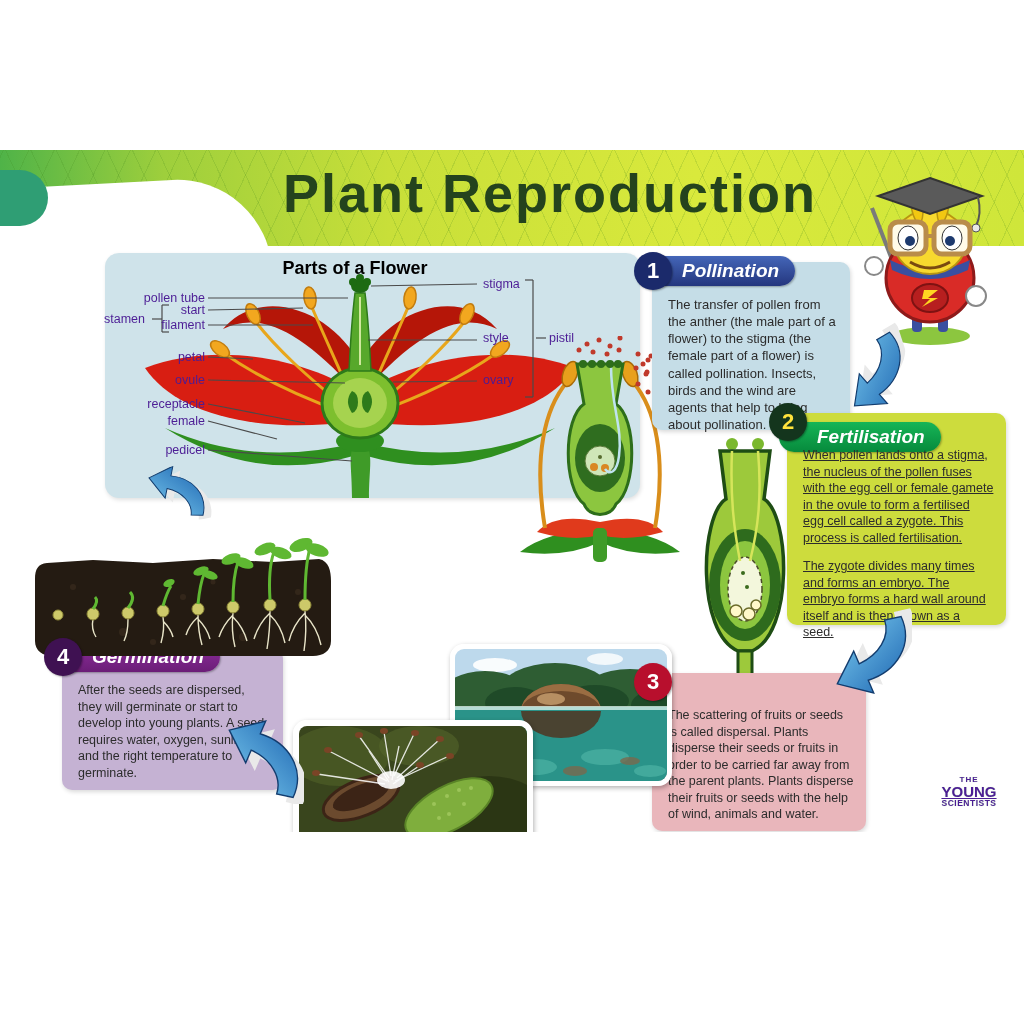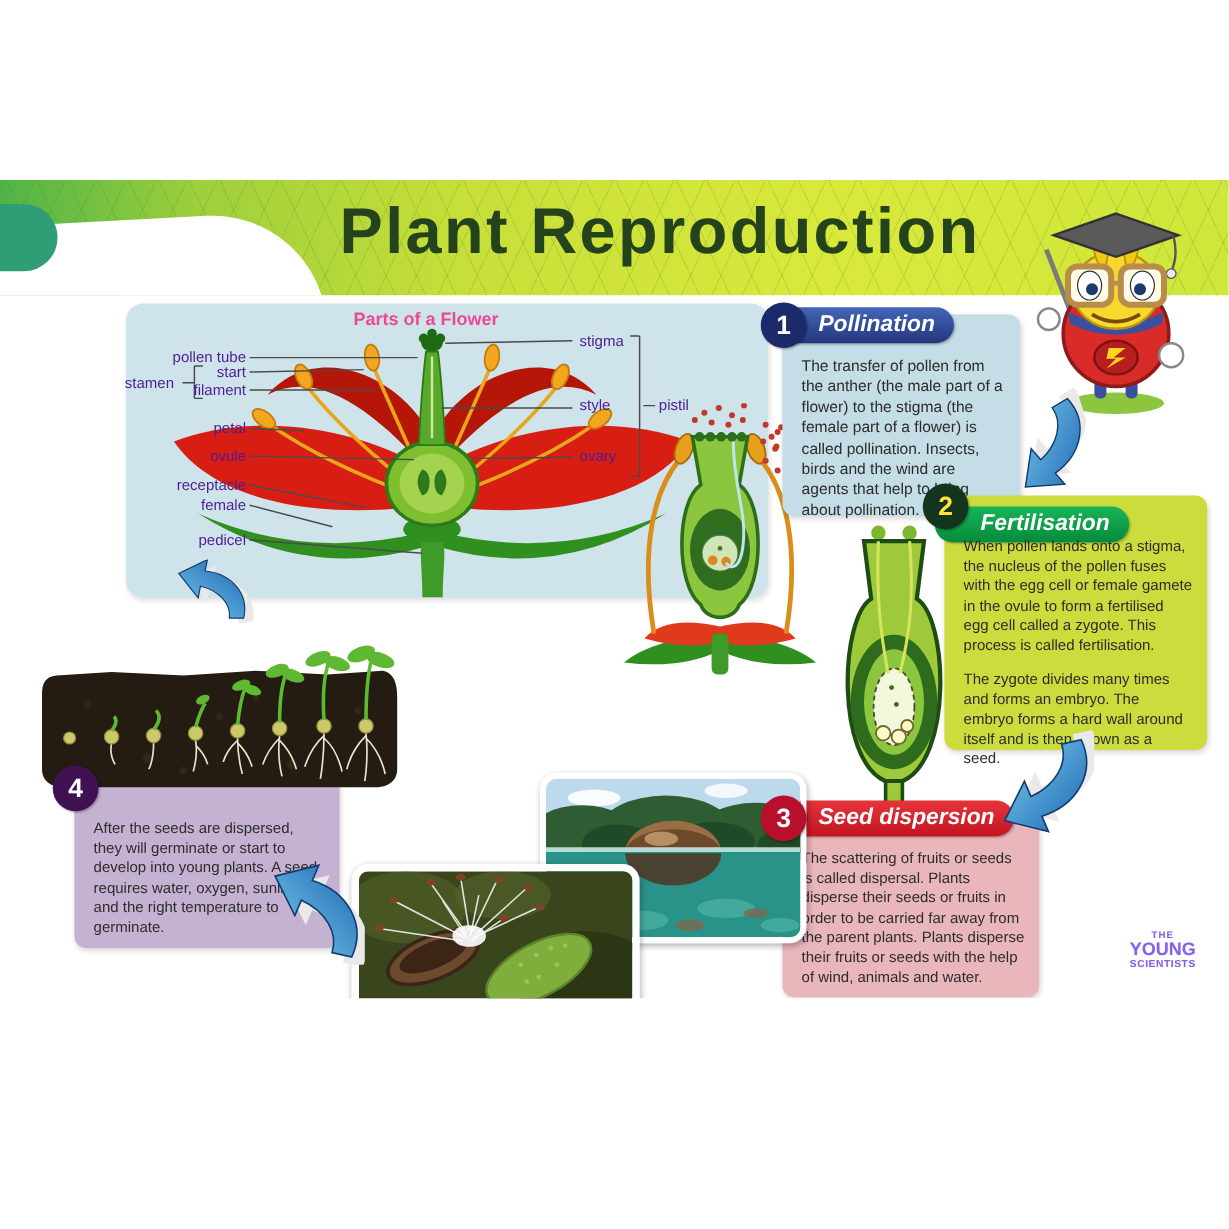--- a/index.html
+++ b/index.html
@@ -28,46 +28,46 @@
   .panel .body{position:absolute;left:0;top:0;right:0;bottom:0;padding:34px 12px 8px 16px;
     color:#2c2c2c;line-height:1.32;}
   .panel .body p{margin:0 0 12px 0;}
   #pollination{left:652px;top:262px;width:198px;height:168px;background:#c5dde7;}
   #pollination .head{background:linear-gradient(180deg,#4466b8,#24367e);}
   #pollination .num{background:#1b2a6b;}
   #pollination .body{font-size:13px;}
   #fertilisation{left:787px;top:413px;width:219px;height:212px;background:#cddc3d;}
   #fertilisation .head{background:linear-gradient(180deg,#17b557,#068a3c);margin-top:15px;}
   #fertilisation .num{background:#14351d;color:#ffe23c;}
-  #fertilisation .body{font-size:12.5px;}
+  #fertilisation .body{font-size:12.5px;text-decoration:underline;}
   #seed{left:652px;top:673px;width:214px;height:158px;background:#e9b6bb;}
   #seed .head{background:linear-gradient(180deg,#e7343b,#c31420);}
   #seed .num{background:#b80f2d;}
   #seed .body{font-size:12.5px;}
   #germination{left:62px;top:648px;width:221px;height:142px;background:#c5b2d3;}
   #germination .head{background:linear-gradient(180deg,#8f2f9e,#6b1d77);}
   #germination .num{background:#3f1152;}
   #germination .body{font-size:12.5px;}
   
   .flower-panel{position:absolute;left:105px;top:253px;width:535px;height:245px;background:#cfe3ea;
     border-radius:14px;box-shadow:1px 2px 4px rgba(0,0,0,.12);}
   .flower-title{position:absolute;left:230px;top:258px;width:250px;text-align:center;
-    font-size:15px;font-weight:bold;color:#ec4899;}
+    font-size:18px;font-weight:bold;color:#000000;}
   .flabel{position:absolute;font-size:12.5px;color:#4c1d95;}
   .flabel.r{text-align:right;}
   
   .art{position:absolute;}
   .photo{position:absolute;border-radius:14px;overflow:hidden;box-shadow:1px 2px 5px rgba(0,0,0,.3);}
   .photo.bordered{border:5px solid #fff;}
   
   .footer-line{position:absolute;color:#2aa4d8;font-size:9.5px;}
-  .logo{position:absolute;left:933px;top:776px;width:72px;text-align:center;color:#8b5cf6;
+  .logo{position:absolute;left:933px;top:776px;width:72px;text-align:center;color:#4c1d95;
     font-weight:bold;line-height:1;text-shadow:0 0 1px #bfe6bb;}
   .logo .l1{font-size:8px;letter-spacing:1px;}
-  .logo .l2{font-size:15px;}
+  .logo .l2{font-size:15px;text-decoration:underline;}
   .logo .l3{font-size:8.5px;letter-spacing:.5px;}
 </style>
 </head>
 <body>
 
 <div class="poster">
 
   <div class="banner">
     <div class="hatch"></div>
     <div class="swoosh"></div>
@@ -262,28 +262,28 @@
     <div class="num">2</div>
     <div class="head">Fertilisation</div>
     <div class="body">
       <p>When pollen lands onto a stigma, the nucleus of the pollen fuses with the egg cell or female gamete in the ovule to form a fertilised egg cell called a zygote. This process is called fertilisation.</p>
       <p>The zygote divides many times and forms an embryo. The embryo forms a hard wall around itself and is then known as a seed.</p>
     </div>
   </div>
 
   <div class="panel" id="seed">
     <div class="num">3</div>
-    <div class="head">Seed dispersion</div>
     <div class="body">
         <p>The scattering of fruits or seeds is called dispersal. Plants disperse their seeds or fruits in order to be carried far away from the parent plants. Plants disperse their fruits or seeds with the help of wind, animals and water.</p>
       </div>
   </div>
 
   <div class="panel" id="germination">
     <div class="num">4</div>
+    <div class="head">Germination</div>
     <div class="body">
         <p>After the seeds are dispersed, they will germinate or start to develop into young plants. A seed requires water, oxygen, sunlight and the right temperature to germinate.</p>
       </div>
   </div>
 
   <svg class="art" style="left:33px;top:537px" width="300" height="120" viewBox="0 0 300 120">
     <path d="M14,26 L60,23 L120,26 L180,22 L240,25 L286,22 C296,24 298,34 298,44 L298,104 C298,114 290,119 280,119 L20,119 C10,119 2,114 2,104 L2,42 C2,32 5,27 14,26 Z" fill="#241b12"></path>
     <g fill="#3a2c1e" opacity=".7">
         <circle cx="40" cy="50" r="3"></circle>
         <circle cx="90" cy="95" r="4"></circle>

